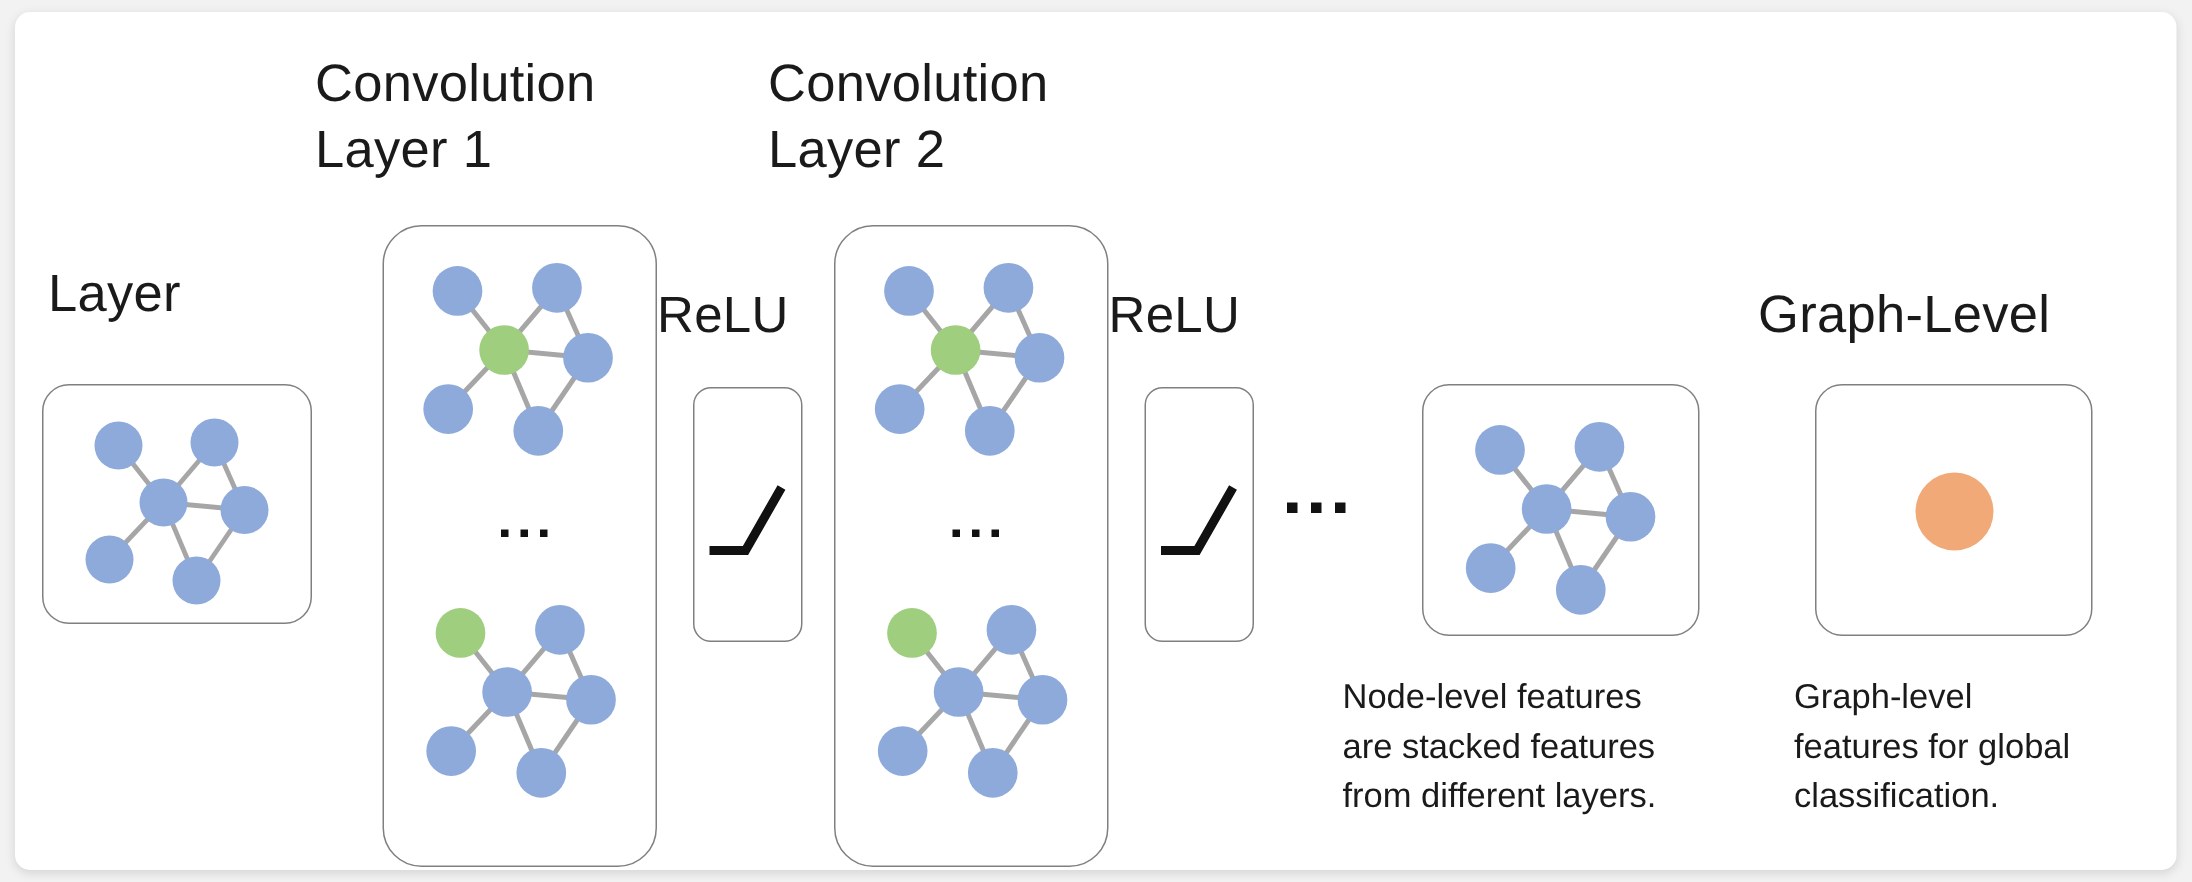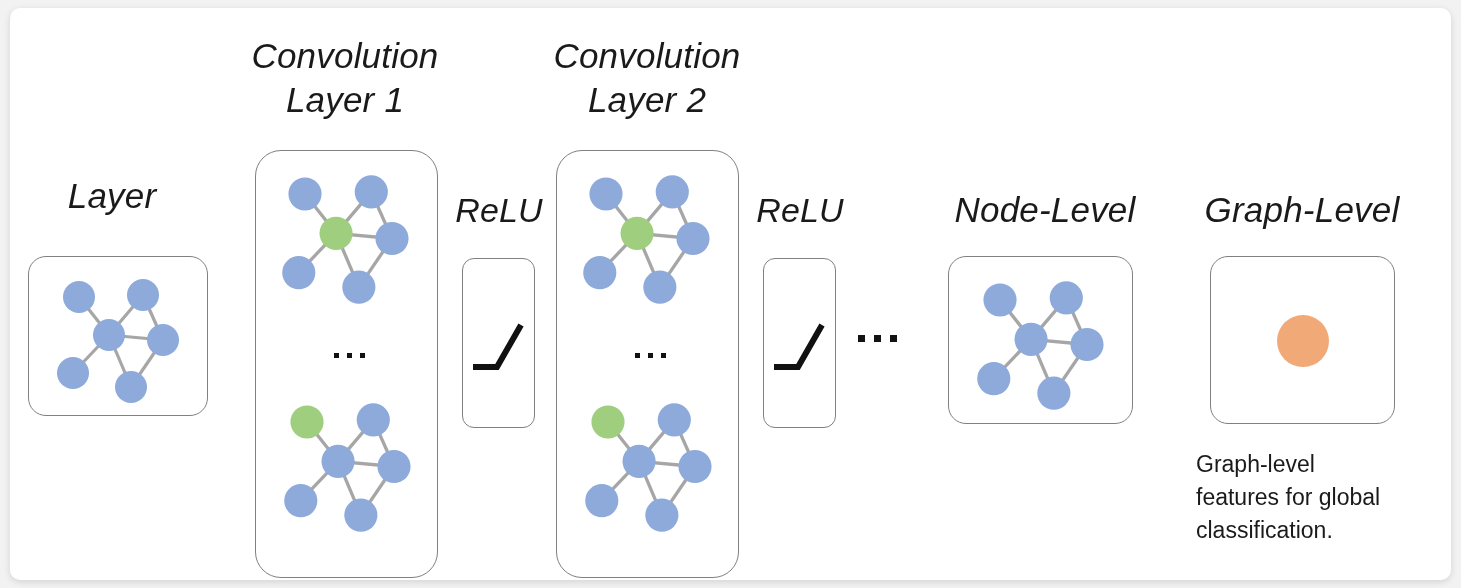--- a/index.html
+++ b/index.html
@@ -21,28 +21,27 @@
     width: 1441px;
     height: 572px;
     background: #ffffff;
     border-radius: 10px;
     box-shadow: 0 2px 7px rgba(0,0,0,0.13);
   }
 
   
   .heading {
     position: absolute;
-    text-align: center;
+    text-align: left;
     color: #1a1a1a;
     font-size: 35px;
     line-height: 44px;
     font-weight: 400;
     letter-spacing: 0.2px;
     white-space: pre-line;
-    font-style: italic;
   }
 
   
   .panel {
     position: absolute;
     background: #ffffff;
     border: 1.6px solid #808080;
     border-radius: 18px;
     box-sizing: border-box;
   }
@@ -237,21 +236,20 @@
       <polyline points="10,108 34,108 58,66" fill="none" stroke="#111111" stroke-width="6" stroke-linecap="butt" stroke-linejoin="miter"></polyline>
     </svg>
   </div>
 
   <div class="ellipsis-sq" style="left:848px; top:327px;">
     <i></i>
       <i></i>
       <i></i>
   </div>
 
-  <div class="heading" style="left:905px; top:180px; width:260px;">Node-Level</div>
 
   <div class="panel" style="left:938px; top:248px; width:185px; height:168px;">
     <svg class="graph" style="left:22px; top:20px;" width="145" height="135" viewBox="0 0 140 130">
       <g stroke="#A6A6A6" stroke-width="3.2" fill="none">
         <line x1="28" y1="22" x2="58" y2="60"></line>
         <line x1="58" y1="60" x2="92" y2="20"></line>
         <line x1="92" y1="20" x2="112" y2="65"></line>
         <line x1="58" y1="60" x2="112" y2="65"></line>
         <line x1="58" y1="60" x2="22" y2="98"></line>
         <line x1="58" y1="60" x2="80" y2="112"></line>
@@ -261,20 +259,23 @@
         <circle cx="28" cy="22" r="16"></circle>
         <circle cx="92" cy="20" r="16"></circle>
         <circle cx="58" cy="60" r="16"></circle>
         <circle cx="112" cy="65" r="16"></circle>
         <circle cx="22" cy="98" r="16"></circle>
         <circle cx="80" cy="112" r="16"></circle>
       </g>
     </svg>
   </div>
 
+  <div class="caption" style="left:885px; top:440px; width:280px;">Node-level features
+are stacked features
+from different layers.</div>
 
   <div class="heading" style="left:1162px; top:180px; width:260px;">Graph-Level</div>
 
   <div class="panel" style="left:1200px; top:248px; width:185px; height:168px;">
     <svg class="graph" style="left:0; top:0;" width="185" height="168" viewBox="0 0 185 168">
       <circle cx="92" cy="84" r="26" fill="#F0A977"></circle>
     </svg>
   </div>
 
   <div class="caption" style="left:1186px; top:440px; width:270px;">Graph-level

